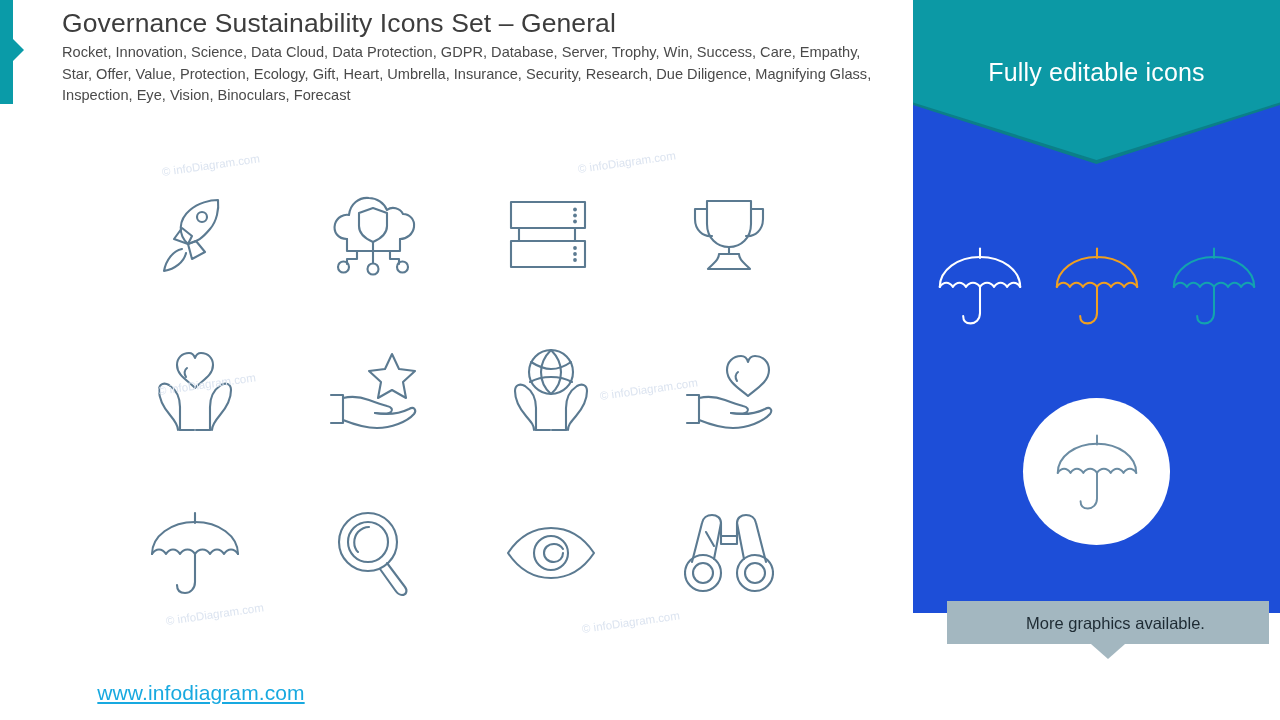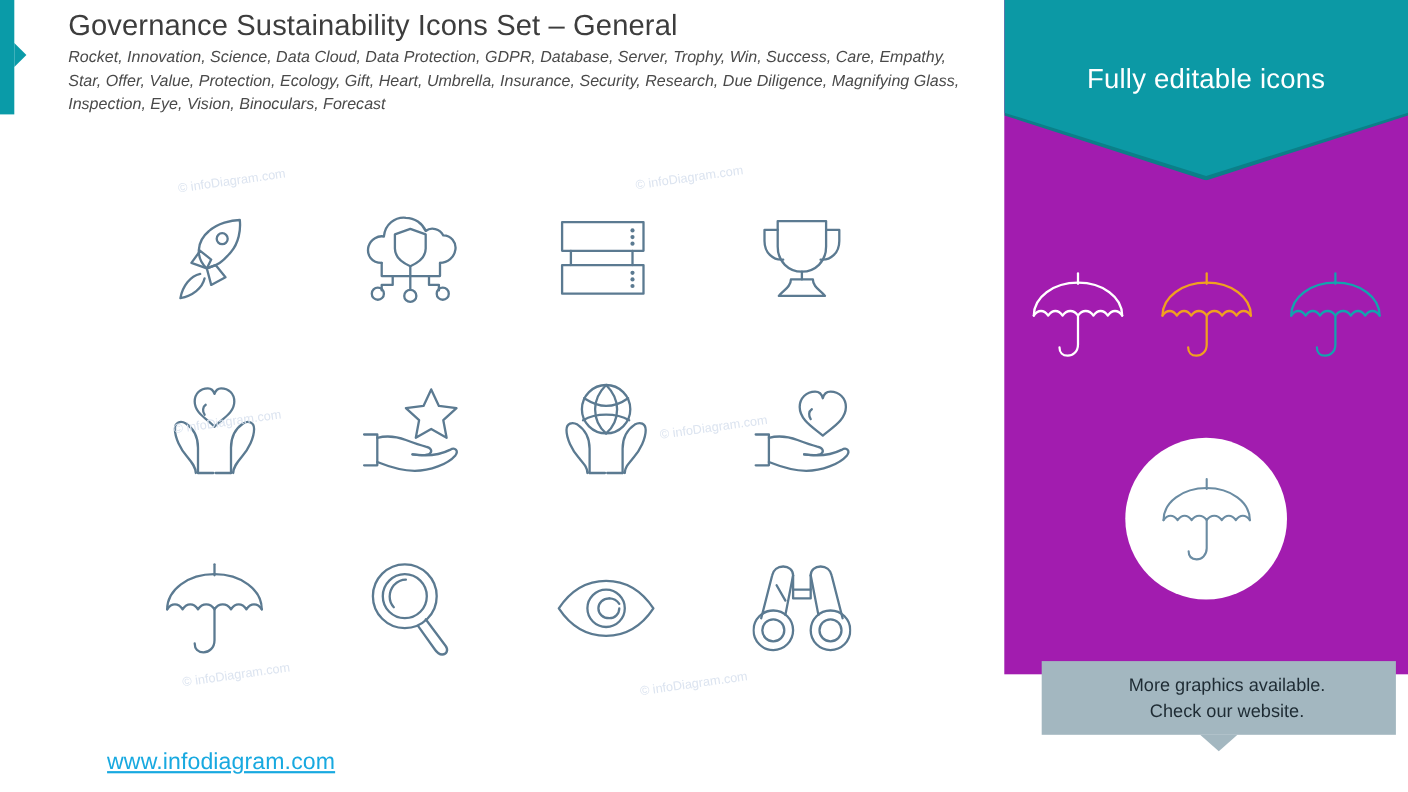--- a/index.html
+++ b/index.html
@@ -54,21 +54,20 @@
     letter-spacing: 0.1px;
     white-space: nowrap;
   }
   .slide-subtitle {
     margin-top: 2px;
     font-size: 14.6px;
     line-height: 21.5px;
     color: #4A4A4A;
     font-weight: 400;
     width: 828px;
-    font-style: italic;
   }
 
   
   .icon-grid {
     position: absolute;
     left: 120px;
     top: 180px;
     width: 700px;
     height: 430px;
   }
@@ -110,21 +109,21 @@
   }
   .footer b { color: #9C9C9C; font-weight: 700; }
 
   
   .sidebar {
     position: absolute;
     left: 913px;
     top: 0;
     width: 367px;
     height: 613px;
-    background: #a21caf;
+    background: #1d4ed8;
   }
   .sidebar-header {
     position: absolute;
     left: 0;
     top: 0;
     width: 367px;
     height: 160px;
     background: #0C99A5;
     -webkit-clip-path: polygon(0 0, 100% 0, 100% 64%, 50% 100%, 0 64%);
     clip-path: polygon(0 0, 100% 0, 100% 64%, 50% 100%, 0 64%);
@@ -438,19 +437,18 @@
         <path d="M48 6 L48 16"></path>
         <path d="M5 47 C5 29 24 15 48 15 C72 15 91 29 91 47"></path>
         <path d="M5 47 C9 41 15 41 19 47 C23 41 29 41 33 47 C37 41 44 41 48 47 C52 41 59 41 63 47 C67 41 73 41 77 47 C81 41 87 41 91 47"></path>
         <path d="M48 47 L48 75 C48 82 43 86 38 86 C33 86 30 83 30 78"></path>
       </g>
     </svg>
   </div>
 
   <div class="callout">
     <div class="callout-line">More graphics available.</div>
-    <div class="callout-line">Check our website.</div>
     <div class="callout-tail"></div>
   </div>
 
   <div class="site-link">www.infodiagram.com</div>
 
 </div>
 
 </body></html>

